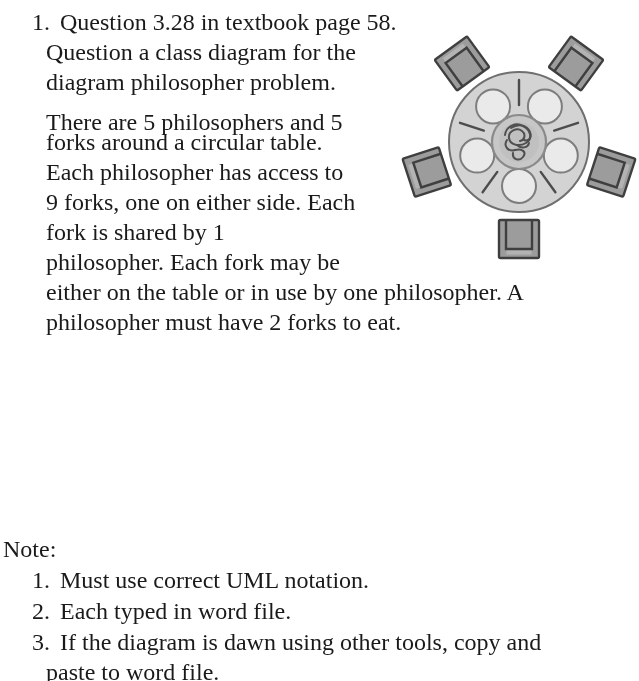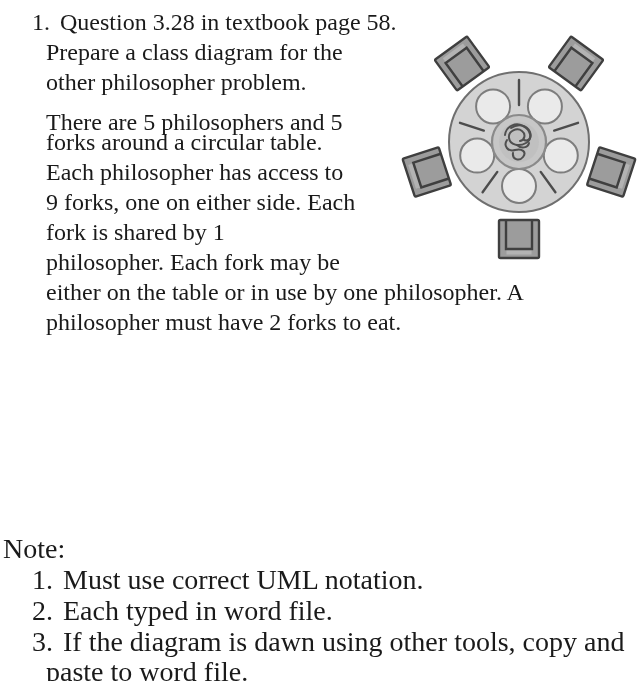--- a/index.html
+++ b/index.html
@@ -12,37 +12,37 @@
     overflow:hidden;
   }
   .q-line{
     position:absolute;
     font-size:24px;
     line-height:30px;
     white-space:nowrap;
   }
   .n-line{
     position:absolute;
-    font-size:28px;
+    font-size:24px;
     line-height:30px;
     white-space:nowrap;
     font-family:Liberation Serif, serif;
   }
   .marker{display:inline-block;margin-right:10px;}
   .figure-svg{position:absolute;left:392px;top:12px;}
 </style>
 </head>
 <body>
 
 <div class="page">
 
   <div>
     <div class="q-line" style="top:7px;left:32px"><span class="marker">1.</span><span>Question 3.28 in textbook page 58.</span></div>
-    <div class="q-line" style="top:37px;left:46px">Prepare a class diagram for the</div>
-    <div class="q-line" style="top:67px;left:46px">other philosopher problem.</div>
+    <div class="q-line" style="top:37px;left:46px">Question a class diagram for the</div>
+    <div class="q-line" style="top:67px;left:46px">diagram philosopher problem.</div>
     <div class="q-line" style="top:107px;left:46px">There are 5 philosophers and 5</div>
     <div class="q-line" style="top:127px;left:46px">forks around a circular table.</div>
     <div class="q-line" style="top:157px;left:46px">Each philosopher has access to</div>
     <div class="q-line" style="top:187px;left:46px">9 forks, one on either side. Each</div>
     <div class="q-line" style="top:217px;left:46px">fork is shared by 1</div>
     <div class="q-line" style="top:247px;left:46px">philosopher. Each fork may be</div>
     <div class="q-line" style="top:277px;left:46px">either on the table or in use by one philosopher. A</div>
     <div class="q-line" style="top:307px;left:46px">philosopher must have 2 forks to eat.</div>
   </div>
 

